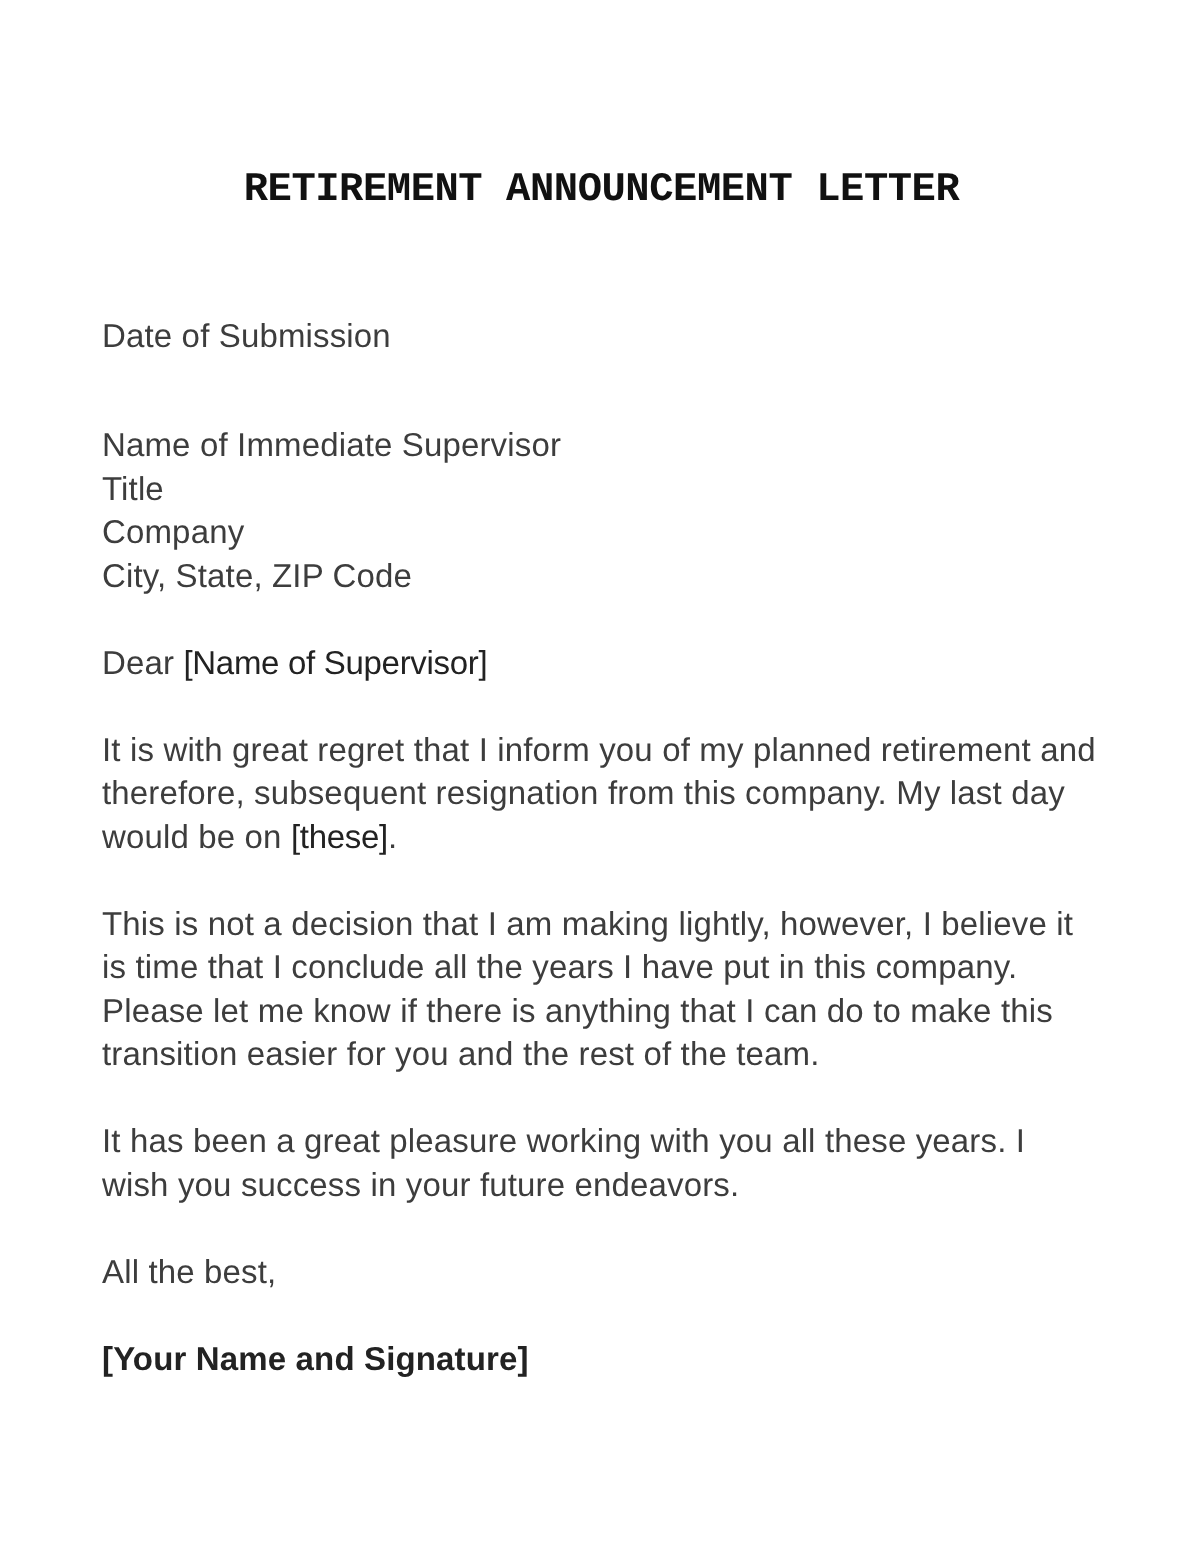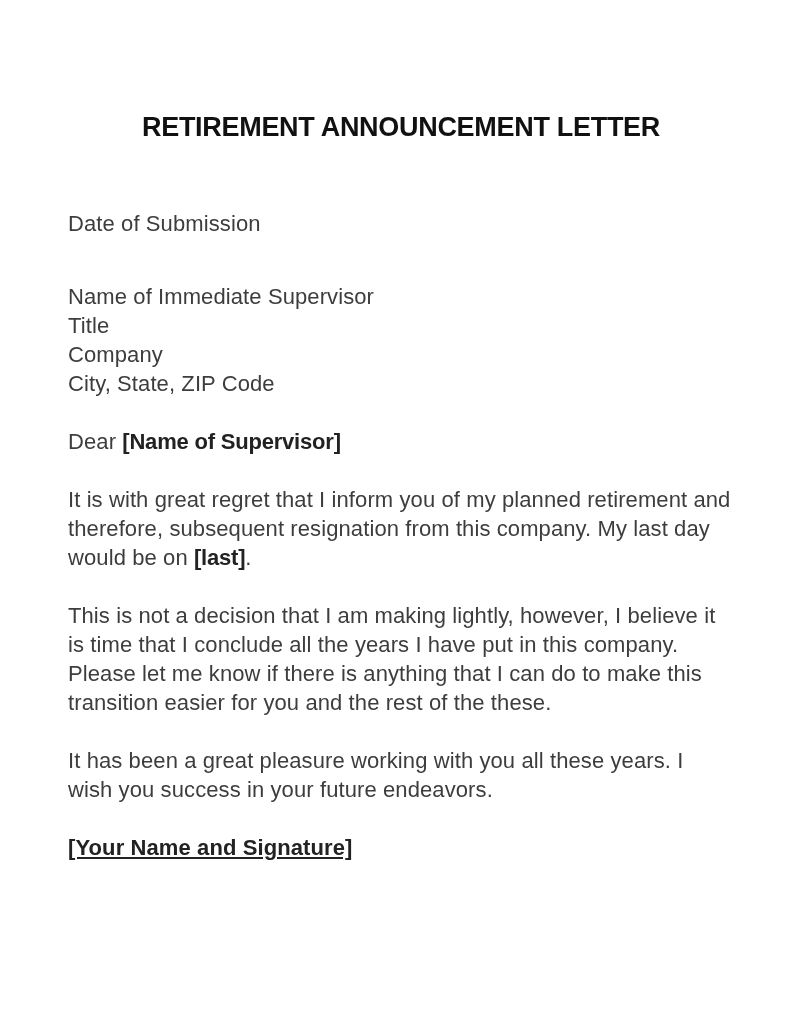--- a/index.html
+++ b/index.html
@@ -20,20 +20,21 @@
     padding: 0 66px 0 68px;
   }
   .doc-title {
     margin: 112px 0 0 0;
     text-align: center;
     font-size: 27px;
     font-weight: 700;
     letter-spacing: -0.3px;
     color: #111111;
     line-height: 31px;
+    font-family: Liberation Mono, monospace;
   }
   .line, p {
     font-size: 22px;
     line-height: 29px;
     letter-spacing: 0.1px;
     margin: 0;
     max-width: 670px;
   }
   .date-line {
     margin-top: 66px;
@@ -44,24 +45,23 @@
   p.para {
     margin-top: 29px;
   }
   .closing {
     margin-top: 60px;
   }
   .signature {
     margin-top: 28px;
     font-weight: 700;
     color: #222222;
-    text-decoration: underline;
   }
   strong {
-    font-weight: 700;
+    font-weight: 400;
     color: #222222;
     letter-spacing: -0.2px;
   }
 </style>
 </head>
 <body>
 
 <div class="page">
   <div class="letter">
 
@@ -71,23 +71,24 @@
 
     <div class="block">
       <div class="line">Name of Immediate Supervisor</div>
       <div class="line">Title</div>
       <div class="line">Company</div>
       <div class="line">City, State, ZIP Code</div>
     </div>
 
     <p class="para"><span>Dear </span><strong>[Name of Supervisor]</strong></p>
 
-    <p class="para"><span>It is with great regret that I inform you of my planned retirement and therefore, subsequent resignation from this company. My last day would be on </span><strong>[last]</strong><span>.</span></p>
+    <p class="para"><span>It is with great regret that I inform you of my planned retirement and therefore, subsequent resignation from this company. My last day would be on </span><strong>[these]</strong><span>.</span></p>
 
-    <p class="para"><span>This is not a decision that I am making lightly, however, I believe it is time that I conclude all the years I have put in this company. Please let me know if there is anything that I can do to make this transition easier for you and the rest of the these.</span></p>
+    <p class="para"><span>This is not a decision that I am making lightly, however, I believe it is time that I conclude all the years I have put in this company. Please let me know if there is anything that I can do to make this transition easier for you and the rest of the team.</span></p>
 
     <p class="para"><span>It has been a great pleasure working with you all these years. I wish you success in your future endeavors.</span></p>
 
+    <p class="para closing">All the best,</p>
 
     <p class="para signature">[Your Name and Signature]</p>
 
   </div>
 </div>
 
 </body></html>

